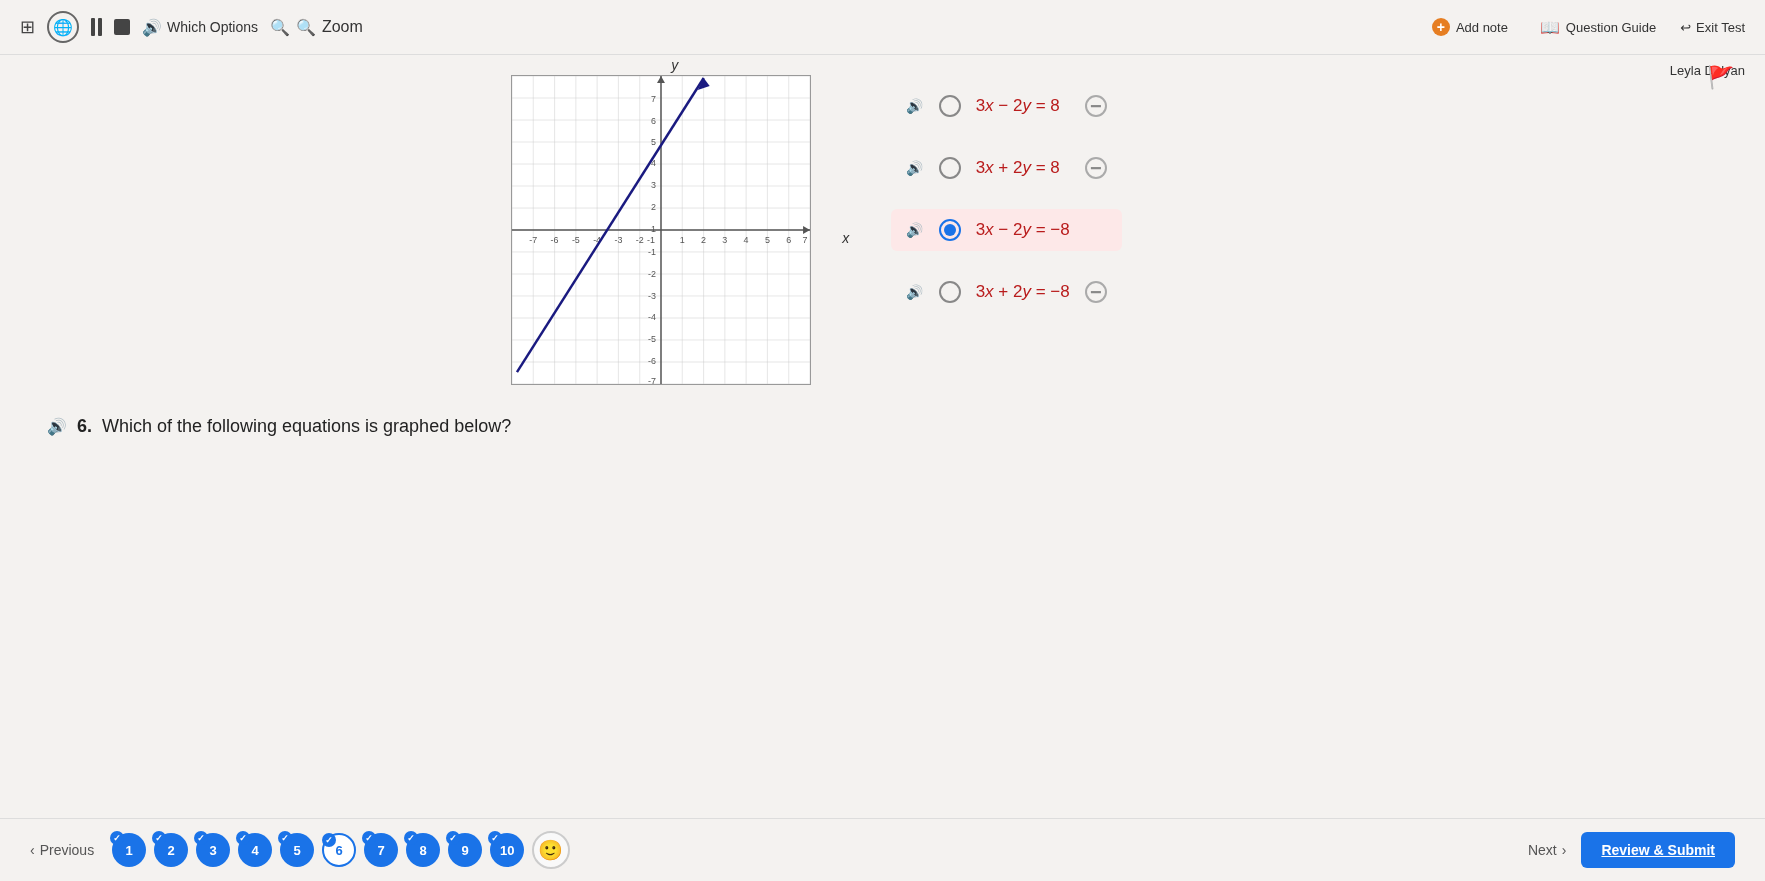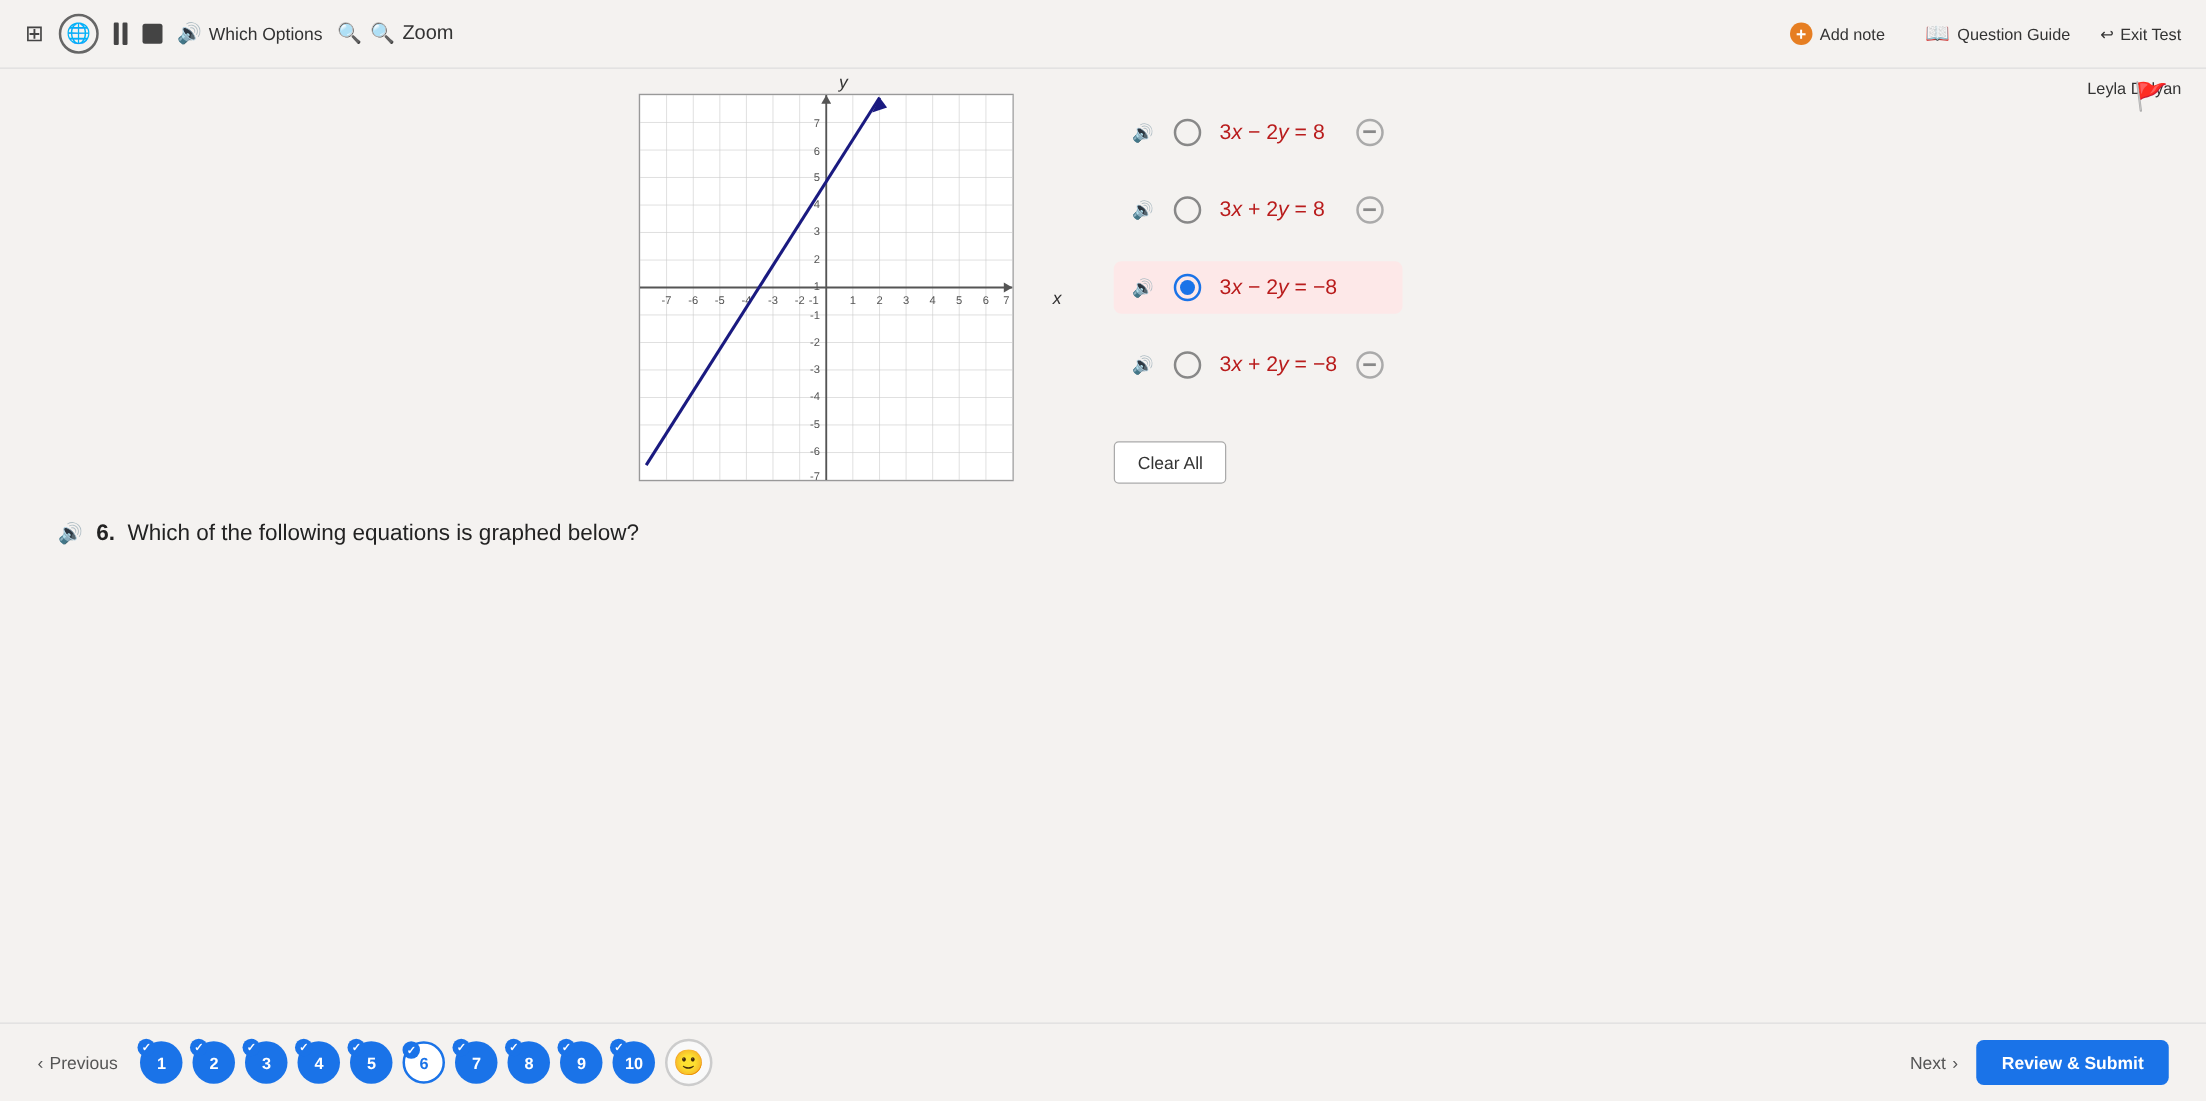--- a/index.html
+++ b/index.html
@@ -343,20 +343,21 @@
     }
     .review-submit-btn {
       background: #1a73e8;
       color: white;
       border: none;
       border-radius: 6px;
       padding: 10px 20px;
       font-size: 14px;
       cursor: pointer;
       font-weight: bold;
+      text-decoration: underline;
     }
     .grid-icon {
       font-size: 18px;
       cursor: pointer;
       color: #444;
     }
     .globe-icon {
       width: 32px;
       height: 32px;
       border-radius: 50%;
@@ -546,23 +547,20 @@
           <span class="option-text">3<em>x</em> − 2<em>y</em> = −8</span>
         </div>
 
         <div class="answer-option">
           <span class="option-audio">🔊</span>
           <div class="radio-btn"></div>
           <span class="option-text">3<em>x</em> + 2<em>y</em> = −8</span>
           <div class="option-minus">−</div>
         </div>
 
-        <div style="margin-top:10px;">
-          <button class="clear-all-btn">Clear All</button>
-        </div>
       </div>
     </div>
   </div>
 
   <div class="bottom-nav">
 
     <div class="prev-btn">
       <span>‹</span>
       <span>Previous</span>
     </div>

